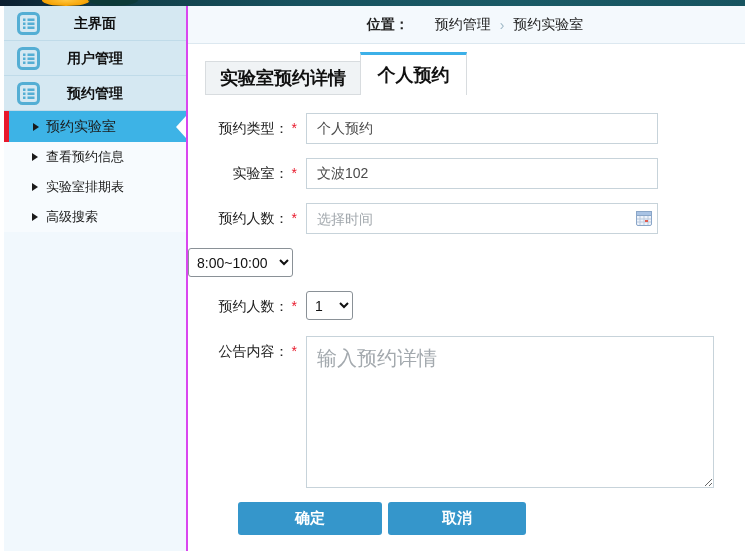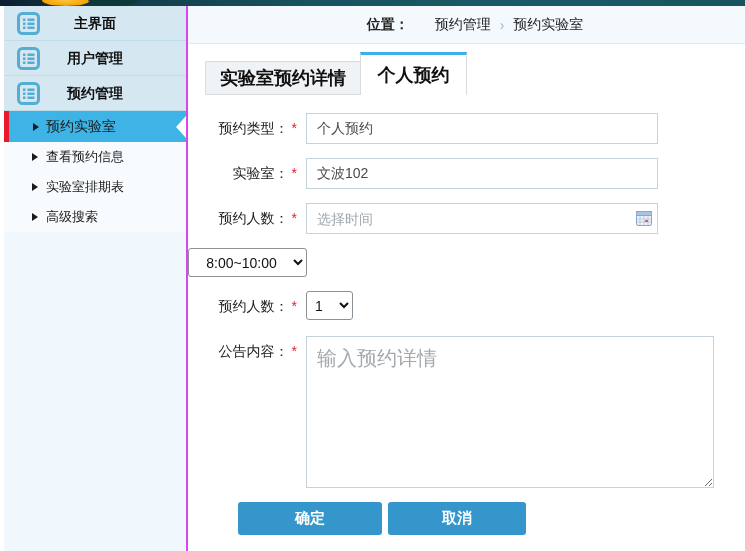--- a/index.html
+++ b/index.html
@@ -107,21 +107,21 @@
   }
   .tinput::placeholder { color:#a3a9ae; opacity:1; }
   .date-wrap { position:relative; width:352px; }
   .date-wrap .tinput { width:100%; padding-right:28px; }
   .cal-icon { position:absolute; right:6px; top:8px; width:16px; height:15px; cursor:pointer; }
   select.sel {
     height:29px; border:1px solid #8a9197; border-radius:3px; background:#fff;
     font-size:14px; color:#111; padding:0 4px;
     font-family:"Liberation Sans","DejaVu Sans",sans-serif; outline:none;
   }
-  .sel-time { width:119px;text-align:center; }
+  .sel-time { width:105px; }
   .sel-num  { width:47px; }
   textarea.tarea {
     width:408px; height:152px; border:1px solid #c7d3da; background:#fff;
     font-size:20px; color:#4a4a4a; padding:8px 10px; resize:both;
     font-family:"Liberation Sans","DejaVu Sans",sans-serif; outline:none;
   }
   textarea.tarea::placeholder { color:#a3a9ae; opacity:1; }
 
   .btnrow { display:flex; margin-left:50px; margin-top:0; gap:6px; }
   .btn {

